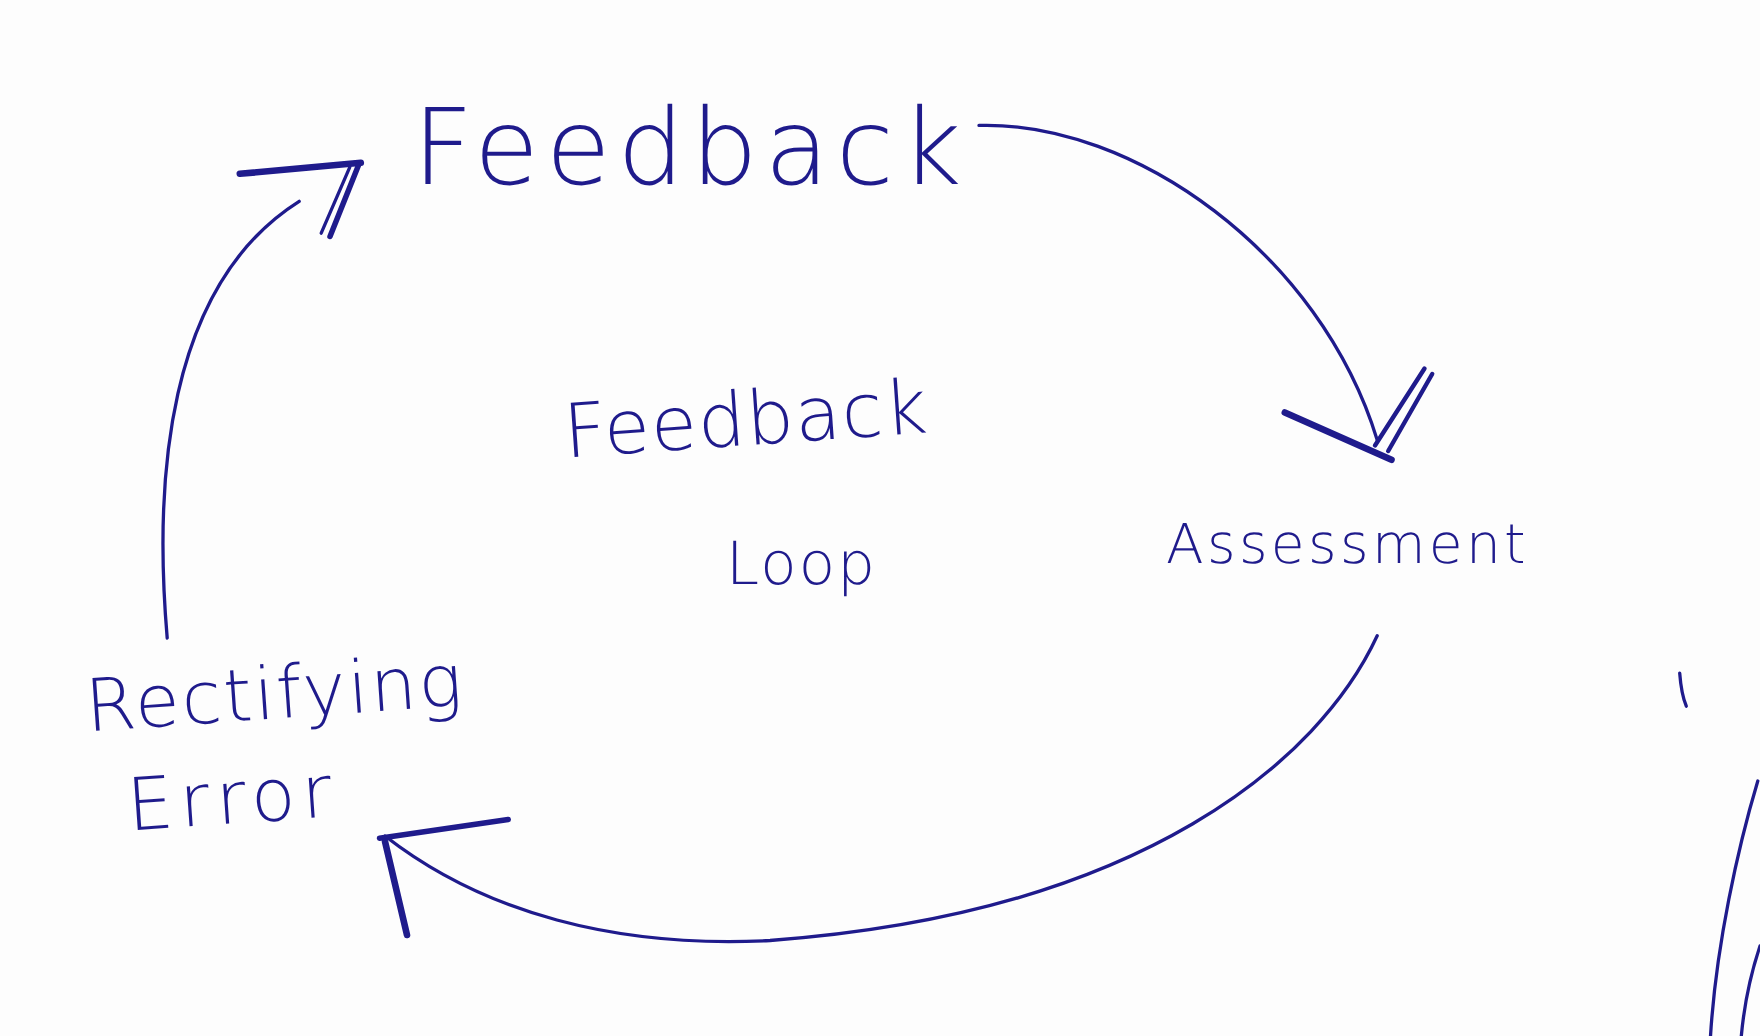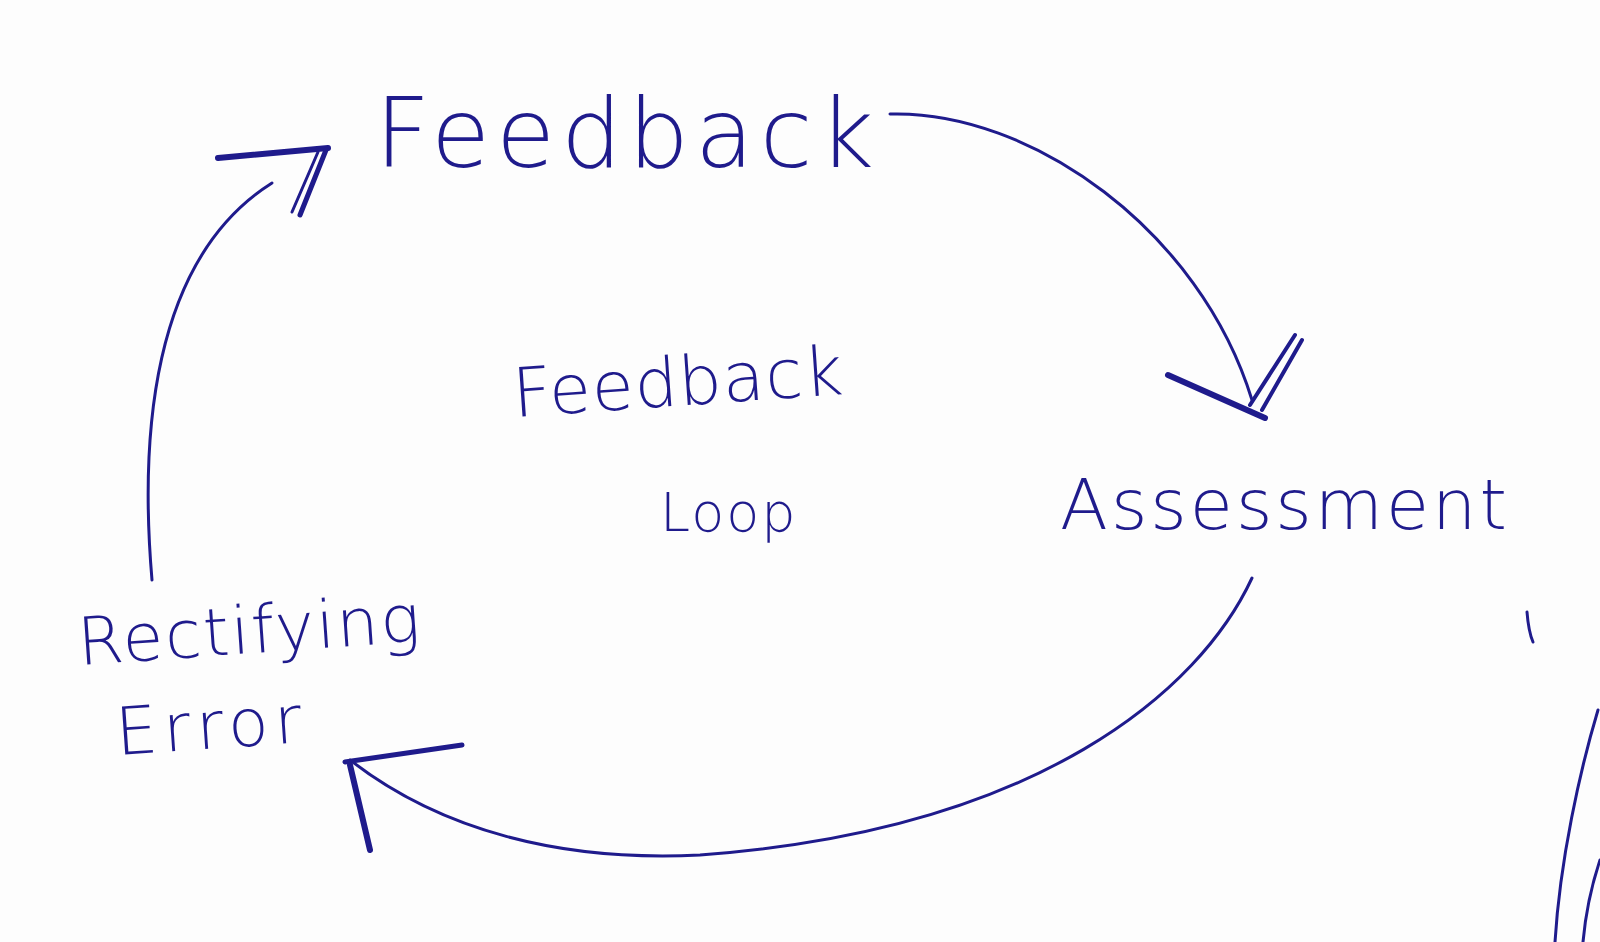--- a/index.html
+++ b/index.html
@@ -12,21 +12,21 @@
     .canvas { position: absolute; left: 0; top: 0; width: 1600px; height: 942px; }
     .label {
       position: absolute;
       font-family: "DejaVu Sans", sans-serif;
       font-weight: 300;
       letter-spacing: 4px;
       line-height: 1;
       white-space: nowrap;
     }
     .lbl-learning { left: 375px; top: 86px; font-size: 96px; letter-spacing: 6px; }
-    .lbl-assessment { left: 1060px; top: 470px; font-size: 70px; letter-spacing: 3px; text-align: right; }
+    .lbl-assessment { left: 1060px; top: 470px; font-size: 50px; letter-spacing: 3px; text-align: right; }
     .lbl-rect1 { left: 80px; top: 610px; font-size: 66px; letter-spacing: 2px; transform: rotate(-4deg); transform-origin: left bottom; }
     .lbl-rect2 { left: 118px; top: 700px; font-size: 66px; letter-spacing: 6px; transform: rotate(-4deg); transform-origin: left bottom; }
     .lbl-fb1 { left: 515px; top: 360px; font-size: 68px; letter-spacing: 1px; transform: rotate(-4deg); transform-origin: left bottom; }
     .lbl-fb2 { left: 660px; top: 450px; font-size: 54px; letter-spacing: 2px; margin-top: 36px; }
   </style>
 </head>
 <body>
 
 <svg class="canvas" viewBox="0 0 1600 942" xmlns="http://www.w3.org/2000/svg">
   <g fill="none" stroke="#1f1b8c" stroke-linecap="round" stroke-linejoin="round">

